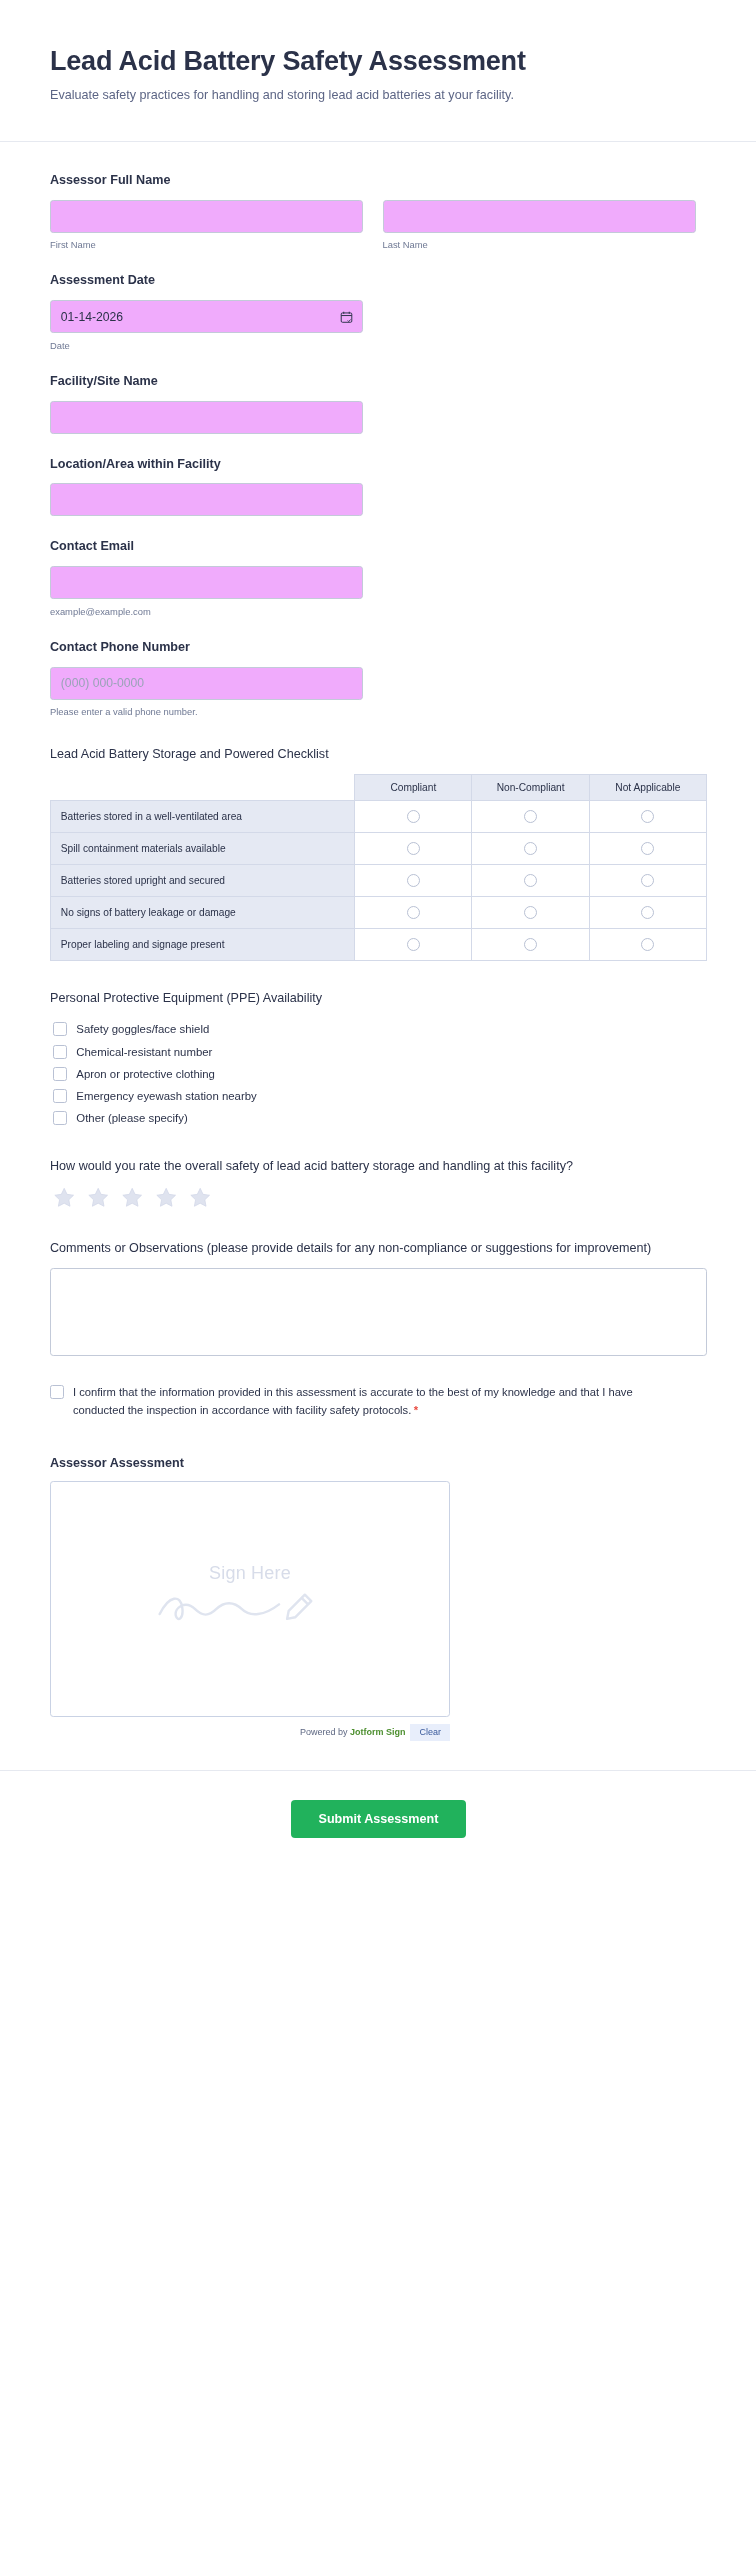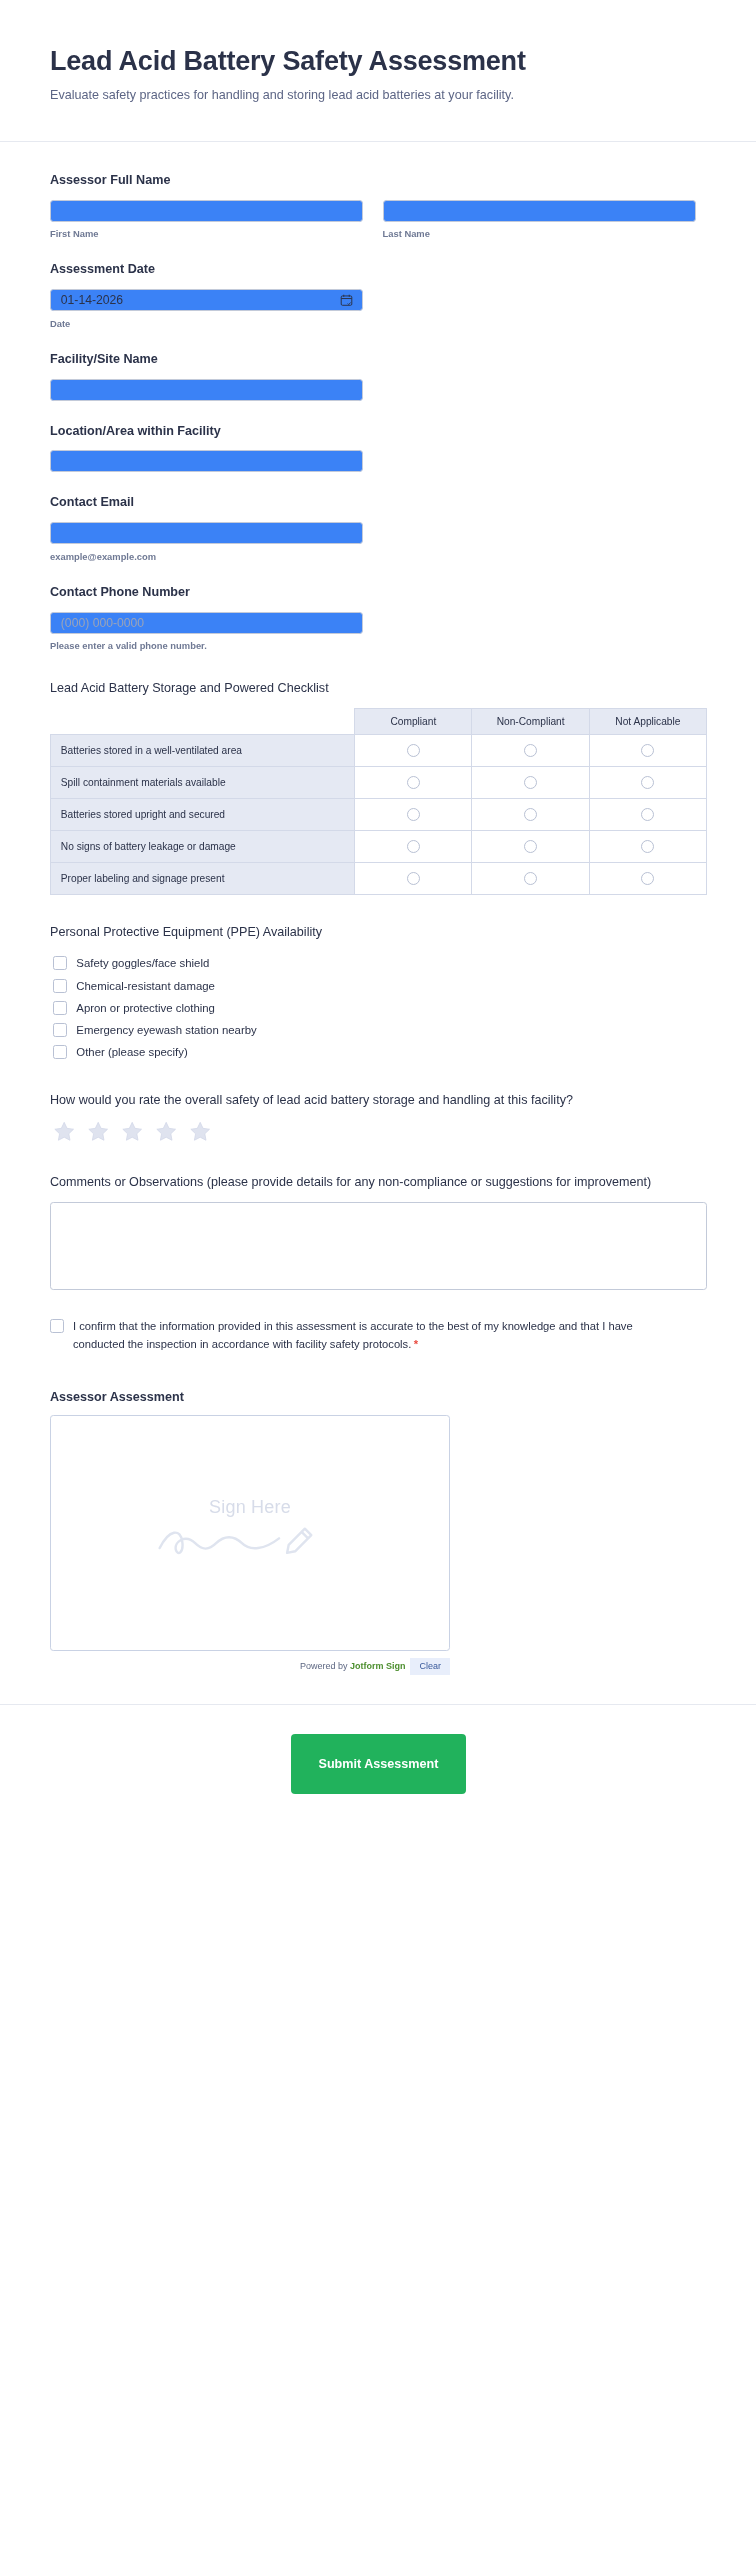--- a/index.html
+++ b/index.html
@@ -49,34 +49,34 @@
     margin-bottom: 10.6px;
     line-height: 1.45;
   }
   .field-label.normalweight {
     font-weight: 500;
   }
   .sublabel {
     font-size: 9.4px;
     color: #6f7994;
     margin-top: 6.5px;
-    font-weight: 700;
+    font-weight: 400;
   }
   .req-star {
     color: #e94a3f;
     font-weight: 700;
     margin-left: 2.4px;
   }
 
   input.text-input, .fake-input {
     width: 100%;
-    height: 22px;
+    height: 33px;
     border: 0.8px solid #c3cad9;
     border-radius: 3.3px;
-    background: #3b82f6;
+    background: #f0abfc;
     font-size: 12.2px;
     color: #2b3249;
     padding: 0 9.8px;
     font-family: "Liberation Sans", sans-serif;
     outline: none;
     display: flex;
     align-items: center;
   }
   input.text-input::placeholder { color: #9aa3b8; }
 
@@ -270,21 +270,21 @@
     padding: 29px 0 37px 0;
     text-align: center;
   }
   .submit-btn {
     background: #21b25c;
     color: #ffffff;
     border: none;
     border-radius: 4.1px;
     font-size: 12.6px;
     font-weight: 600;
-    padding: 23px 28px;
+    padding: 12px 28px;
     font-family: "Liberation Sans", sans-serif;
     cursor: pointer;
   }
 </style>
 </head>
 <body>
 
 <div class="page">
 
   <div class="form-header">
@@ -403,21 +403,21 @@
 
     <div class="field" style="margin-top:28px;">
       <div class="field-label normalweight">Personal Protective Equipment (PPE) Availability</div>
       <div class="opt-list">
         <div class="opt-row">
           <span class="cb-box"></span>
           <span class="opt-label">Safety goggles/face shield</span>
         </div>
         <div class="opt-row">
           <span class="cb-box"></span>
-          <span class="opt-label">Chemical-resistant damage</span>
+          <span class="opt-label">Chemical-resistant number</span>
         </div>
         <div class="opt-row">
           <span class="cb-box"></span>
           <span class="opt-label">Apron or protective clothing</span>
         </div>
         <div class="opt-row">
           <span class="cb-box"></span>
           <span class="opt-label">Emergency eyewash station nearby</span>
         </div>
         <div class="opt-row">

